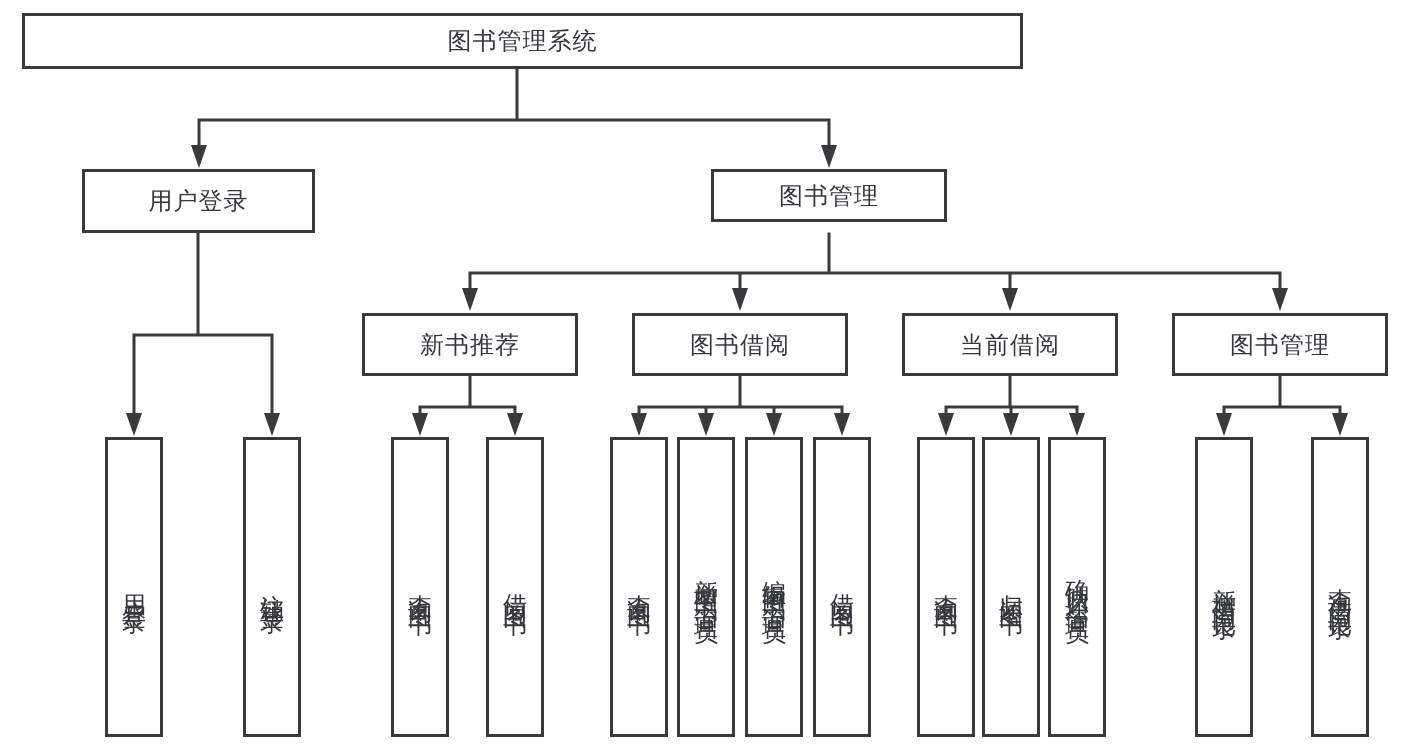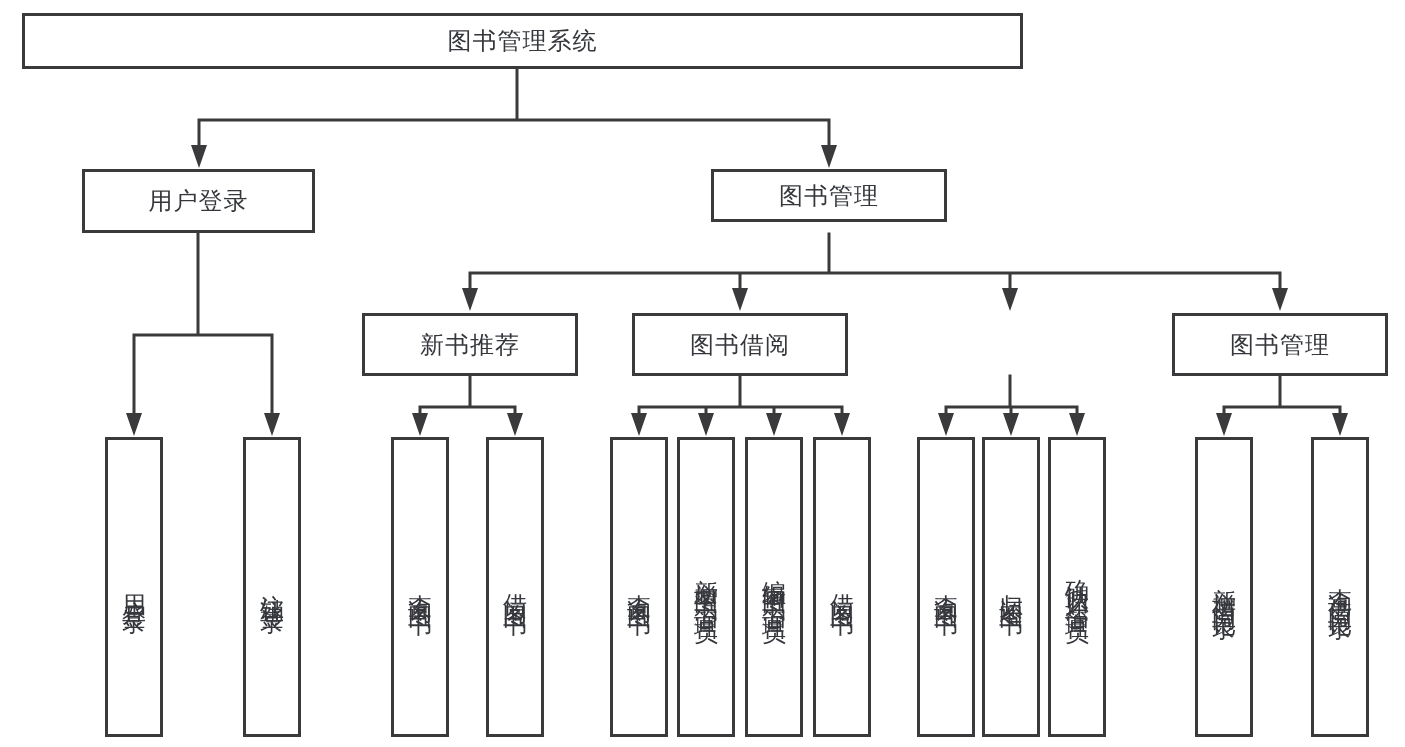--- a/index.html
+++ b/index.html
@@ -81,20 +81,23 @@
   <div class="node" style="left:711px;top:169px;width:236px;height:53px">
     <span>图书管理</span>
   </div>
 
   <div class="node" style="left:632px;top:313px;width:216px;height:63px">
     <span>图书借阅</span>
   </div>
   <div class="node" style="left:362px;top:313px;width:216px;height:63px">
     <span>新书推荐</span>
   </div>
+  <div class="node" style="left:902px;top:313px;width:216px;height:63px">
+    <span>当前借阅</span>
+  </div>
   <div class="node" style="left:1172px;top:313px;width:216px;height:63px">
     <span>图书管理</span>
   </div>
 
   <div class="node v" style="left:105px;top:437px;width:58px;height:300px">
     <span>用户登录</span>
   </div>
   <div class="node v" style="left:243px;top:437px;width:58px;height:300px">
     <span>注销登录</span>
   </div>

